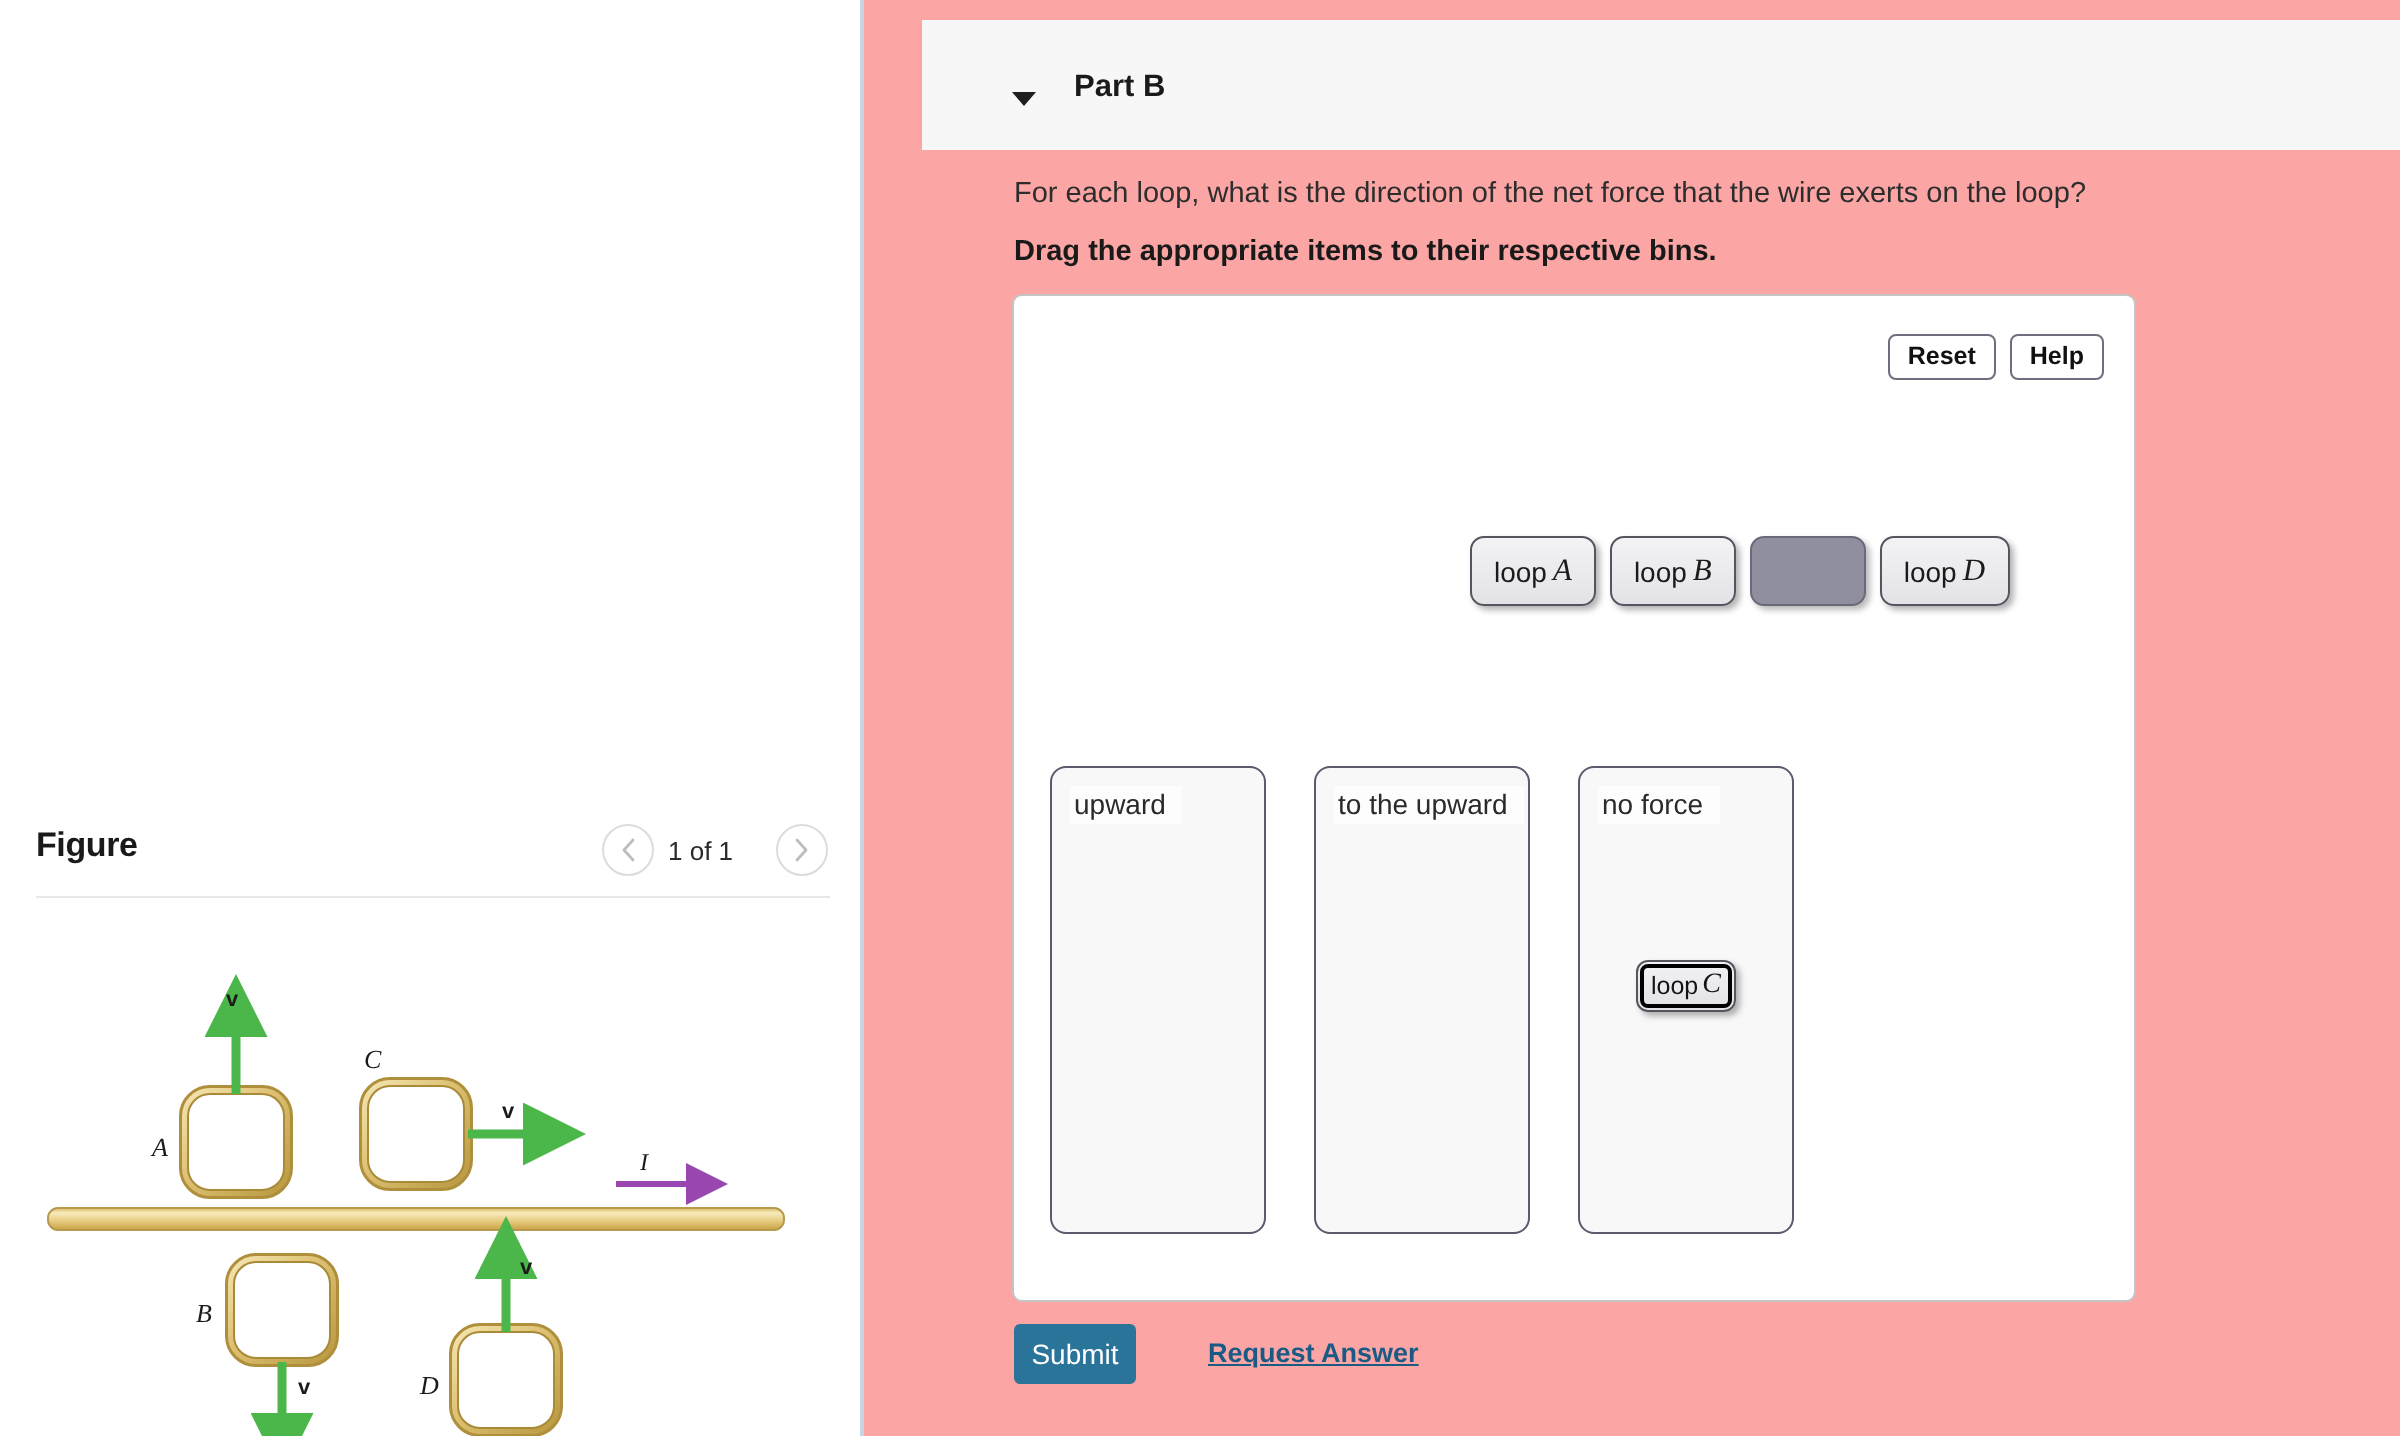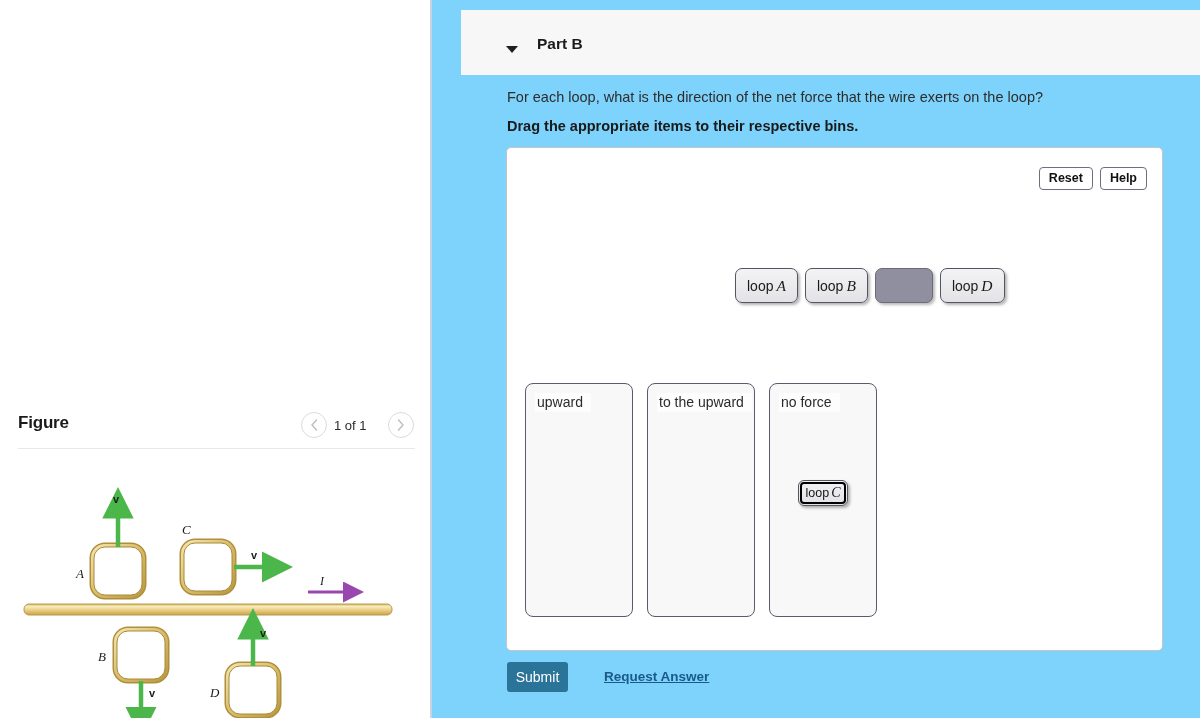--- a/index.html
+++ b/index.html
@@ -52,21 +52,21 @@
     width: 397px; height: 1px; background: #e8e8e8;
   }
   #figure-canvas {
     position: absolute; left: 18px; top: 455px;
     width: 400px; height: 263px;
   }
 
   
   #right-panel {
     position: absolute; left: 432px; top: 0;
-    width: 768px; height: 718px; background: #7dd3fc;
+    width: 768px; height: 718px; background: #fca5a5;
   }
   #partb-header {
     position: absolute; left: 29px; top: 10px;
     width: 739px; height: 65px;
     background: #f7f7f7;
   }
   #partb-caret {
     position: absolute; left: 45px; top: 36px;
     width: 0; height: 0;
     border-left: 6px solid transparent;
@@ -83,21 +83,21 @@
     font-size: 14.5px; color: #2d2d2d; white-space: nowrap;
   }
   #instruction-text {
     position: absolute; left: 75px; top: 118px;
     font-size: 14.5px; font-weight: bold; color: #1a1a1a; white-space: nowrap;
   }
 
   
   #answer-box {
     position: absolute; left: 74px; top: 147px;
-    width: 657px; height: 504px;
+    width: 562px; height: 504px;
     border: 1px solid #c4c4c4; border-radius: 5px;
     background: #ffffff;
   }
 
   #tool-buttons { position: absolute; right: 15px; top: 19px; display: flex; gap: 7px; }
   .tool-btn {
     border: 1px solid #6e6e7e; border-radius: 4px;
     background: #ffffff;
     font-family: "Liberation Sans", sans-serif;
     font-size: 12.5px; font-weight: bold; color: #111;
@@ -124,21 +124,21 @@
   .drag-placeholder {
     border: 1.5px solid #6a6a78; border-radius: 7px;
     background: #8f8fa0;
     box-shadow: 2px 2px 3px rgba(0,0,0,0.28);
     height: 35px; width: 58px;
   }
 
   
   #bins-row {
     position: absolute; left: 18px; top: 235px;
-    display: flex; gap: 14px;
+    display: flex; gap: 24px;
   }
   .bin {
     position: relative;
     width: 108px; height: 234px;
     border: 1.5px solid #5b5b6b; border-radius: 8px;
     background: #f8f8f9;
   }
   .bin-label {
     position: absolute; left: 9px; top: 9px;
     background: #fdfdfe;

